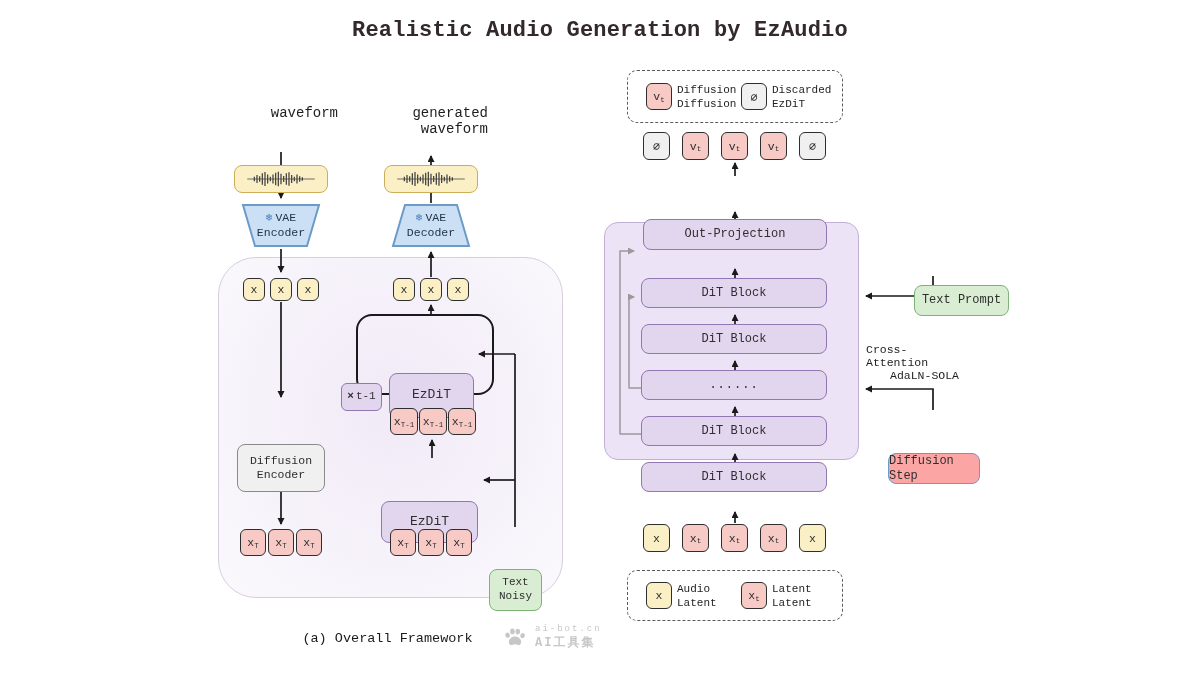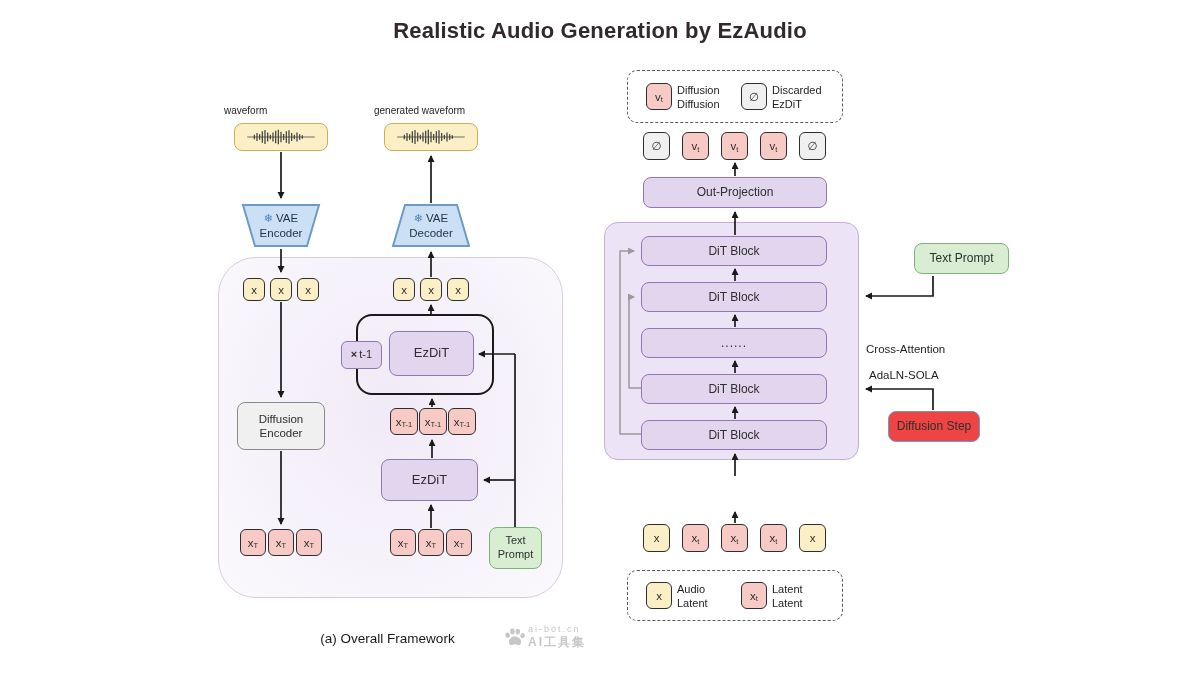--- a/index.html
+++ b/index.html
@@ -1,32 +1,32 @@
 <!DOCTYPE html>
 <html><head>
 <meta charset="utf-8">
 <style>
   * { margin:0; padding:0; box-sizing:border-box; }
   html,body { background:#ffffff; }
   .canvas { position:relative; width:1128px; height:675px; background:#ffffff;
-            font-family:Liberation Sans, sans-serif; color:#2e2e2e; overflow:hidden;padding-left:44px; }
+            font-family:Liberation Mono, monospace; color:#2e2e2e; overflow:hidden;padding-left:44px; }
 
   .title { position:absolute; left:0; top:18px; width:1200px; text-align:center;
            font-size:22px; font-weight:700; color:#32282d; letter-spacing:.2px; }
 
-  .lbl  { position:absolute; font-size:10px; text-align:left; color:#1e1e1e; }
+  .lbl  { position:absolute; font-size:14px; text-align:right; color:#1e1e1e; }
   .lbl2 { position:absolute; font-size:11px; line-height:1.25; text-align:left; color:#1e1e1e; }
   .cap  { position:absolute; font-size:13.5px; text-align:center; color:#1a1a1a; }
 
   .box { position:absolute; display:flex; flex-direction:column; align-items:center; justify-content:center;
-         border:1.5px solid; border-radius:8px; font-size:12px; line-height:1.25; text-align:right; color:#2e2e2e; }
+         border:1.5px solid; border-radius:8px; font-size:12px; line-height:1.25; text-align:left; color:#2e2e2e;margin-top:42px; }
   .yellow { background:#FBF0C5; border-color:#CDAE58; }
   .red    { background:#F8CAC6; border-color:#C4635C; }
   .purple { background:#E2D5EE; border-color:#9377B2; }
-  .blue   { background:#ef4444; border-color:#6C9BC7; }
+  .blue   { background:#fca5a5; border-color:#6C9BC7; }
   .green  { background:#D9EDD3; border-color:#7EB378; }
   .grayb  { background:#F0F0F0; border-color:#8A8A8A; }
 
   .token { position:absolute; display:flex; align-items:center; justify-content:center;
            border:1.4px solid; border-radius:6px; font-size:11.5px; color:#2e2e2e; }
   .tsub  { font-size:7.5px; transform:translateY(3px); }
 
   .frame-a { position:absolute; border:1.5px solid #D6CEDE; border-radius:38px;
              background:radial-gradient(ellipse at 50% 45%, #f1eaf7 0%, #f6f2fa 55%, #fbf9fd 100%); }
   .frame-b { position:absolute; background:#EDE3F6; border:1.5px solid #C2B0D6; border-radius:14px; }
@@ -34,21 +34,21 @@
   .loop    { position:absolute; border:2.5px solid #1a1a1a; border-radius:16px; background:transparent; }
 
   .trap { position:absolute; }
   .trap svg.shape { position:absolute; left:0; top:0; width:100%; height:100%; }
   .tlabel { position:relative; width:100%; height:100%; display:flex; flex-direction:column;
             align-items:center; justify-content:center; font-size:11.5px; line-height:1.3; color:#243447; }
   .snow { color:#4a7fbe; font-size:11px; margin-right:3px; }
 
   .arrows { position:absolute; left:0; top:0; pointer-events:none; }
 
-  .watermark { position:absolute; display:flex; align-items:center; color:#c7c7c7; }
+  .watermark { position:absolute; display:flex; align-items:center; gap:7px; color:#c7c7c7; }
   .wmsite { font-size:9px; letter-spacing:2px; }
   .wmname { font-size:12px; font-weight:bold; letter-spacing:2px; }
 
   .dots { letter-spacing:1px; }
 </style>
 </head>
 <body>
 
 <div class="canvas">
 
@@ -237,21 +237,21 @@
     <span>x</span>
       <span class="tsub">T</span>
   </div>
   <div class="token red" style="left:446px; top:529px; width:26px; height:27px;">
     <span>x</span>
       <span class="tsub">T</span>
   </div>
 
   <div class="box green" style="left:489px; top:527px; width:53px; height:42px; font-size:11px;">
     <div>Text</div>
-    <div>Prompt</div>
+    <div>Noisy</div>
   </div>
 
   <div class="cap" style="left:270px; top:631px; width:235px;">(a) Overall Framework</div>
 
   <div class="dashed" style="left:627px; top:70px; width:216px; height:53px;"></div>
   <div class="token red" style="left:646px; top:83px; width:26px; height:27px;">
     <span>v</span>
       <span class="tsub">t</span>
   </div>
   <div class="lbl2" style="left:677px; top:84px; width:62px;">
@@ -291,21 +291,21 @@
   <div class="box purple" style="left:643px; top:177px; width:184px; height:31px;">Out-Projection</div>
 
   <div class="box purple" style="left:641px; top:236px; width:186px; height:30px;">DiT Block</div>
   <div class="box purple" style="left:641px; top:282px; width:186px; height:30px;">DiT Block</div>
   <div class="box purple dots" style="left:641px; top:328px; width:186px; height:30px;">......</div>
   <div class="box purple" style="left:641px; top:374px; width:186px; height:30px;">DiT Block</div>
   <div class="box purple" style="left:641px; top:420px; width:186px; height:30px;">DiT Block</div>
 
   <div class="box green" style="left:914px; top:243px; width:95px; height:31px;">Text Prompt</div>
   <div class="lbl" style="left:866px; top:301px; width:95px; text-align:left; font-size:11.5px;margin-top:42px;">Cross-Attention</div>
-  <div class="lbl" style="left:869px; top:369px; width:90px; text-align:left; font-size:11.5px;">AdaLN-SOLA</div>
+  <div class="lbl" style="left:890px; top:369px; width:90px; text-align:left; font-size:11.5px;">AdaLN-SOLA</div>
   <div class="box blue" style="left:888px; top:411px; width:92px; height:31px;">Diffusion Step</div>
 
 
   <div class="token yellow" style="left:643px; top:524px; width:27px; height:28px;">
     <span>x</span>
       <span class="tsub"></span>
   </div>
   <div class="token red" style="left:682px; top:524px; width:27px; height:28px;">
     <span>x</span>
       <span class="tsub">t</span>

